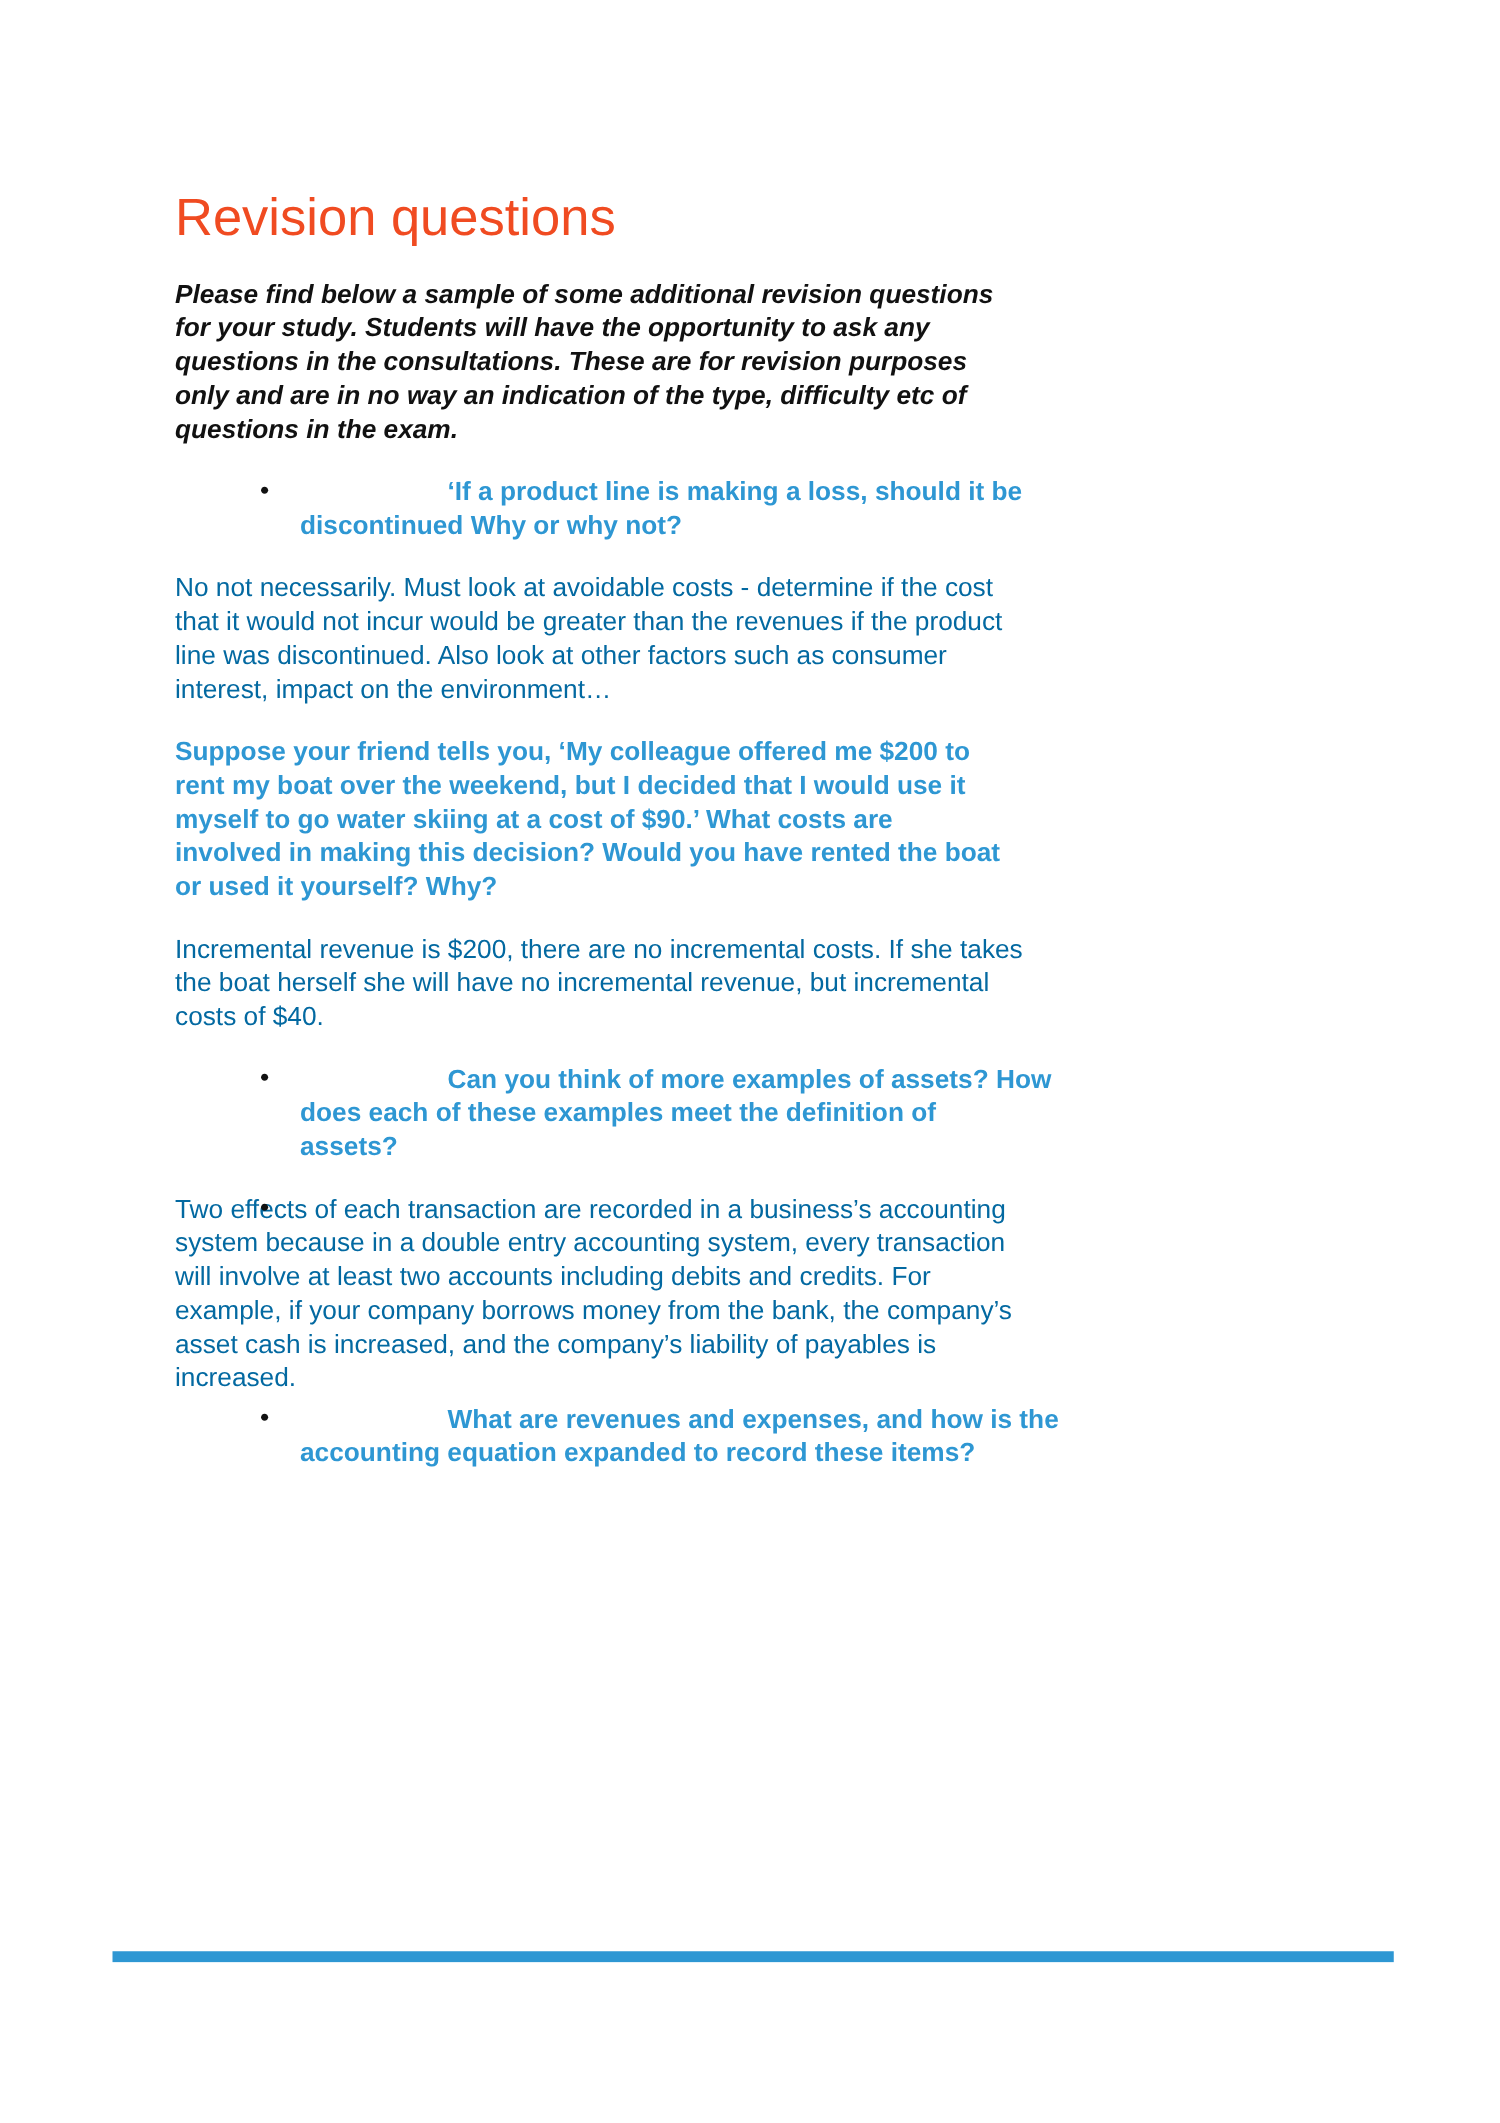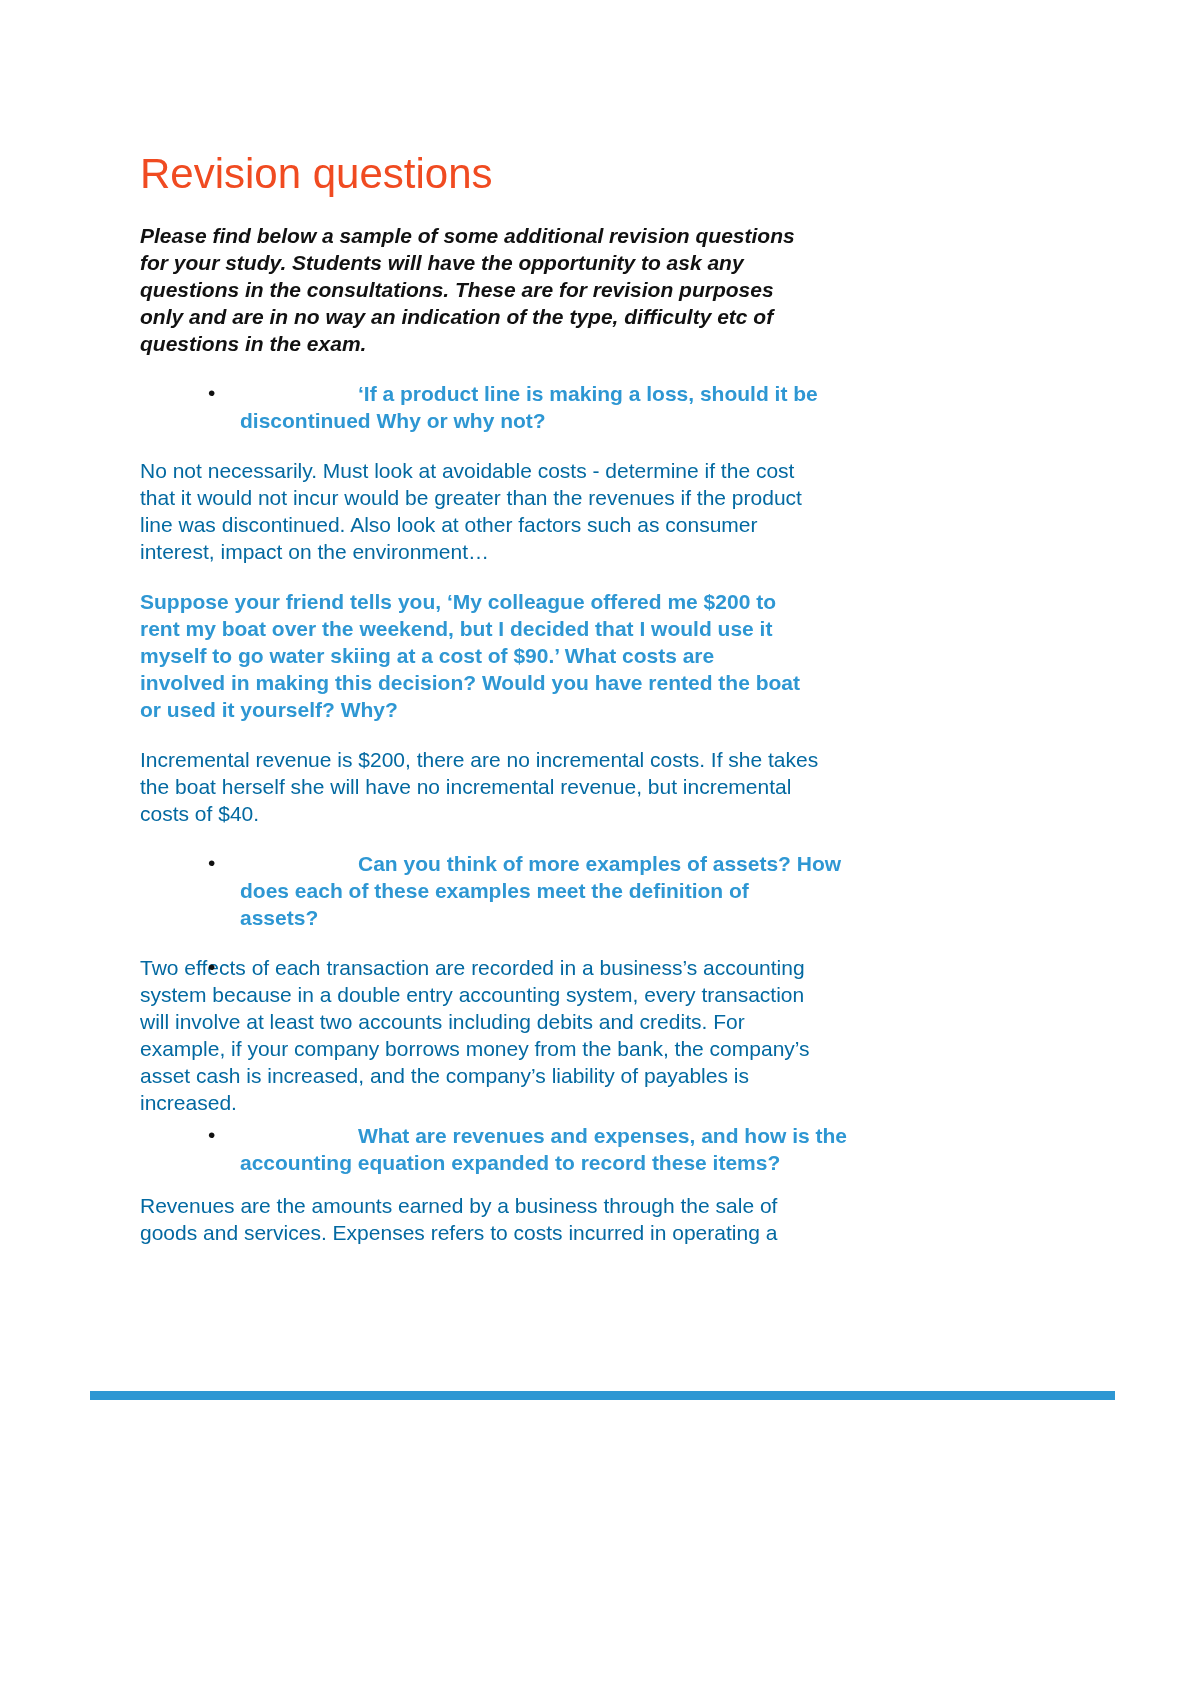--- a/index.html
+++ b/index.html
@@ -1,19 +1,19 @@
 <!DOCTYPE html>
 <html><head>
 <meta charset="utf-8">
 <style>
   html, body { margin: 0; padding: 0; background: #ffffff; }
   .page {
     position: relative;
     width: 1200px;
-    height: 1400px;
+    height: 1570px;
     background: #ffffff;
     overflow: hidden;
     font-family: "Liberation Sans", "DejaVu Sans", sans-serif;
   }
   .content {
     position: absolute;
     left: 140px;
     top: 150px;
     width: 832px;
   }
@@ -127,19 +127,17 @@
 example, if your company borrows money from the bank, the company’s
 asset cash is increased, and the company’s liability of payables is
 increased.</p>
 
     <div class="para blue-q q-item mb16">
       <span class="bullet">•</span>
       <span class="q-text">What are revenues and expenses, and how is the
 accounting equation expanded to record these items?</span>
     </div>
 
-    <p class="para answer">Revenues are the amounts earned by a business through the sale of
-goods and services. Expenses refers to costs incurred in operating a</p>
 
   </div>
 
   <div class="bottom-bar"></div>
 </div>
 
 </body></html>

